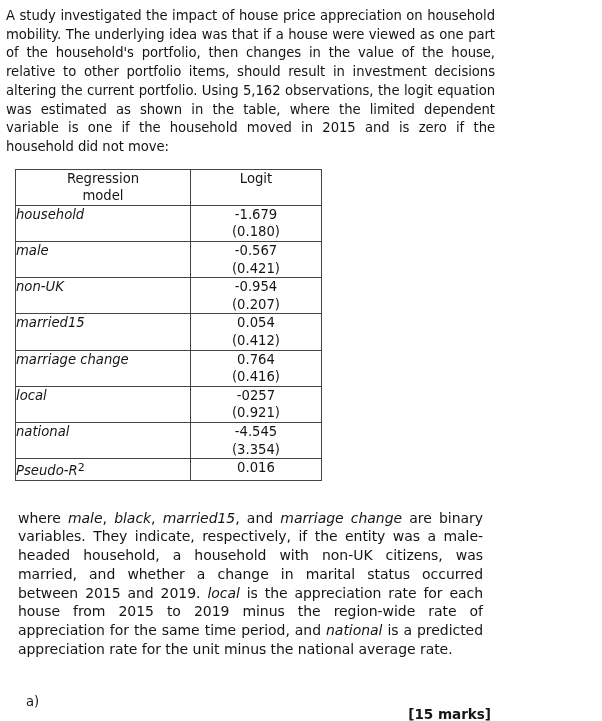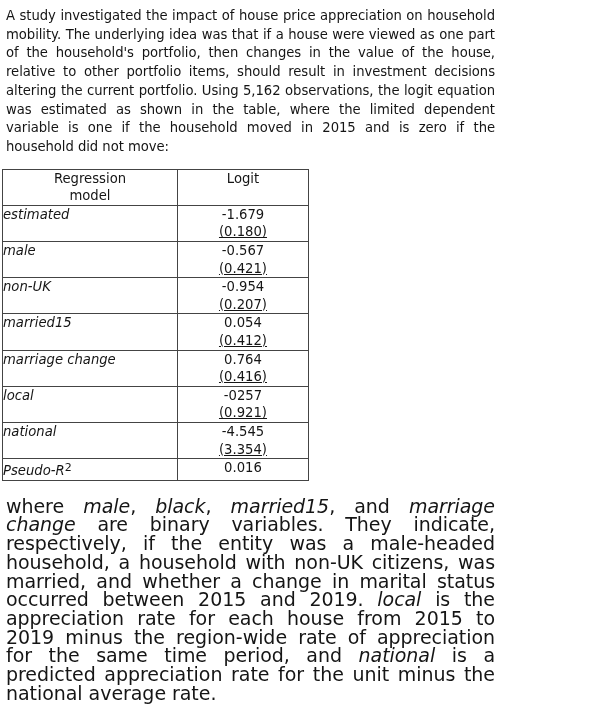--- a/index.html
+++ b/index.html
@@ -24,21 +24,21 @@
   .intro-para {
     margin: 0;
     padding: 7px 22px 0 6px;
     font-size: 13.2px;
     line-height: 18.7px;
     text-align: justify;
     text-justify: inter-word;
     letter-spacing: -0.05px;
   }
   .table-wrap {
-    padding: 12px 0 0 2px;
+    padding: 12px 0 0 15px;
   }
   table.reg-table {
     border-collapse: collapse;
     width: 306px;
     table-layout: fixed;
     background: #ffffff;
   }
   table.reg-table th,
   table.reg-table td {
     border: 1px solid #444444;
@@ -61,32 +61,32 @@
   td.var-label {
     font-style: italic;
     text-align: left;
     padding: 1px 2px 2px 2px;
   }
   td.coef-cell {
     text-align: center;
     padding: 1px 2px 2px 2px;
   }
   td.coef-cell .coef { display: block; }
-  td.coef-cell .se { display: block; text-decoration: underline; }
+  td.coef-cell .se { display: block; }
 
   .sup2 {
     font-size: 11px;
     vertical-align: 4px;
     font-style: normal;
   }
 
   .where-para {
-    margin: 0;
+    margin: 12px;
     padding: 16px 22px 0 6px;
-    font-size: 19px;
+    font-size: 14px;
     line-height: 18.7px;
     text-align: justify;
     text-justify: inter-word;
     letter-spacing: -0.05px;
   }
   .where-para em { font-style: italic; }
 
   .q-list {
     margin: 0;
     padding: 23px 22px 0 26px;
@@ -131,21 +131,21 @@
         <tr>
           <th class="hdr">
             <span class="hdr-line">Regression</span>
             <span class="hdr-line">model</span>
           </th>
           <th class="hdr">Logit</th>
         </tr>
       </thead>
       <tbody>
         <tr>
-          <td class="var-label">estimated</td>
+          <td class="var-label">household</td>
           <td class="coef-cell">
             <span class="coef">-1.679</span>
             <span class="se">(0.180)</span>
           </td>
         </tr>
         <tr>
           <td class="var-label">male</td>
           <td class="coef-cell">
             <span class="coef">-0.567</span>
             <span class="se">(0.421)</span>

